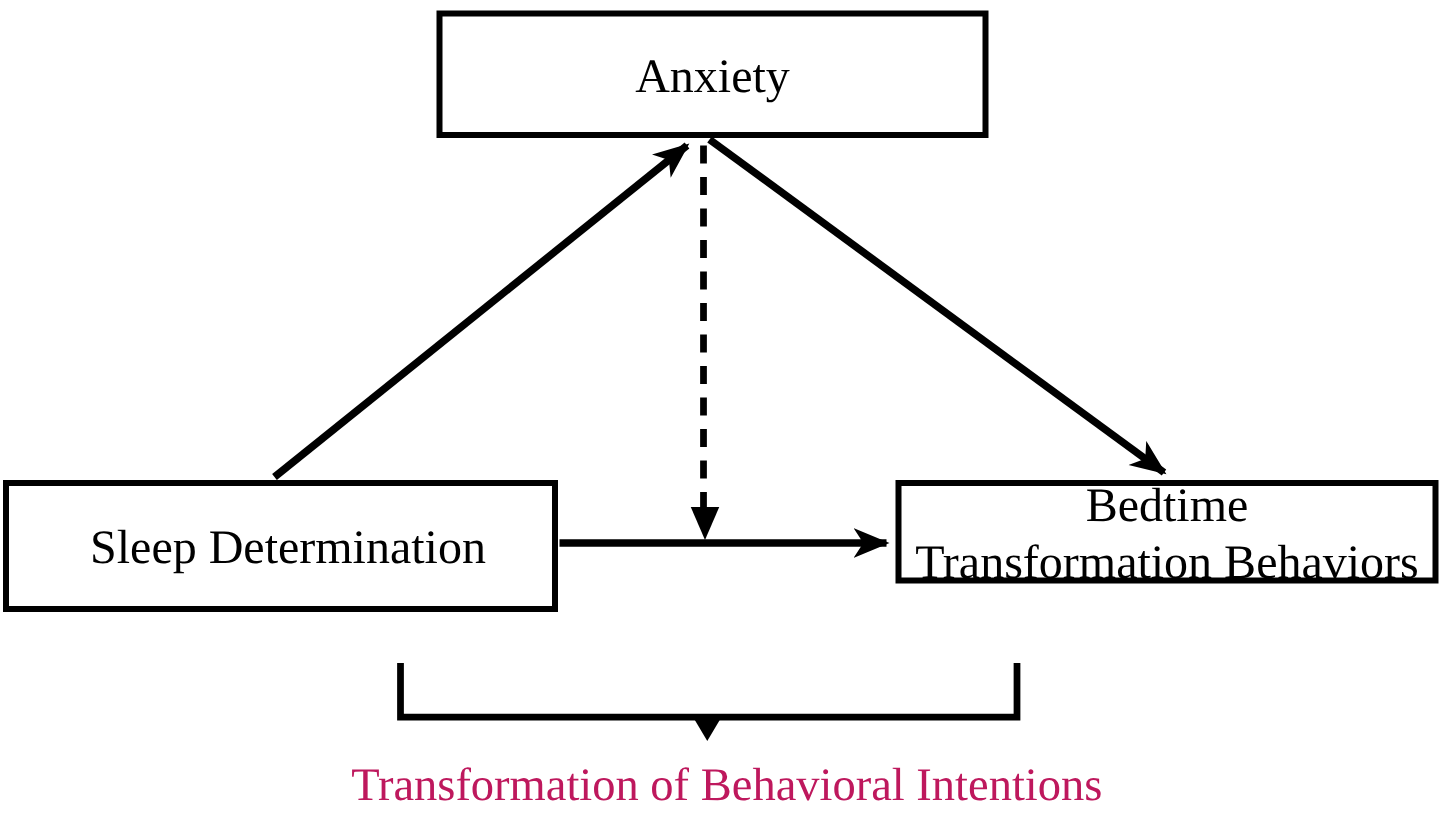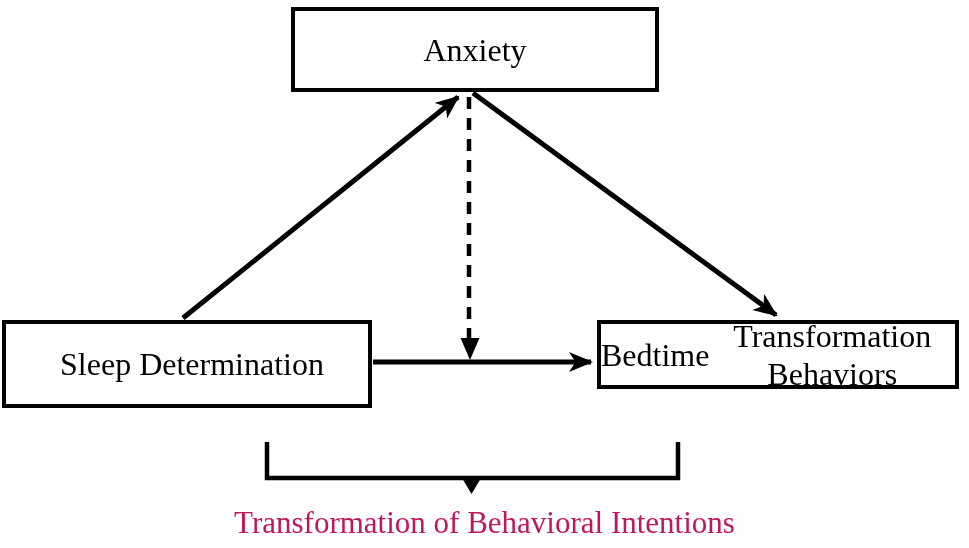--- a/index.html
+++ b/index.html
@@ -15,21 +15,21 @@
     font-family: "Liberation Serif", "DejaVu Serif", serif;
     color: #000000;
     overflow: hidden;
   }
   .node {
     position: absolute;
     box-sizing: border-box;
     border: 4px solid #000000;
     background: #ffffff;
     display: flex;
-    flex-direction: row;
+    flex-direction: column;
     align-items: center;
     justify-content: center;
     text-align: center;
     font-size: 32px;
     line-height: 38px;
     z-index: 2;
   }
   .node span { display: block; }
   #anxiety-node  { left: 291px; top: 7px;   width: 368px; height: 85px; }
   #sleep-node    { left: 2px;   top: 320px; width: 370px; height: 88px; padding-left: 10px; }

